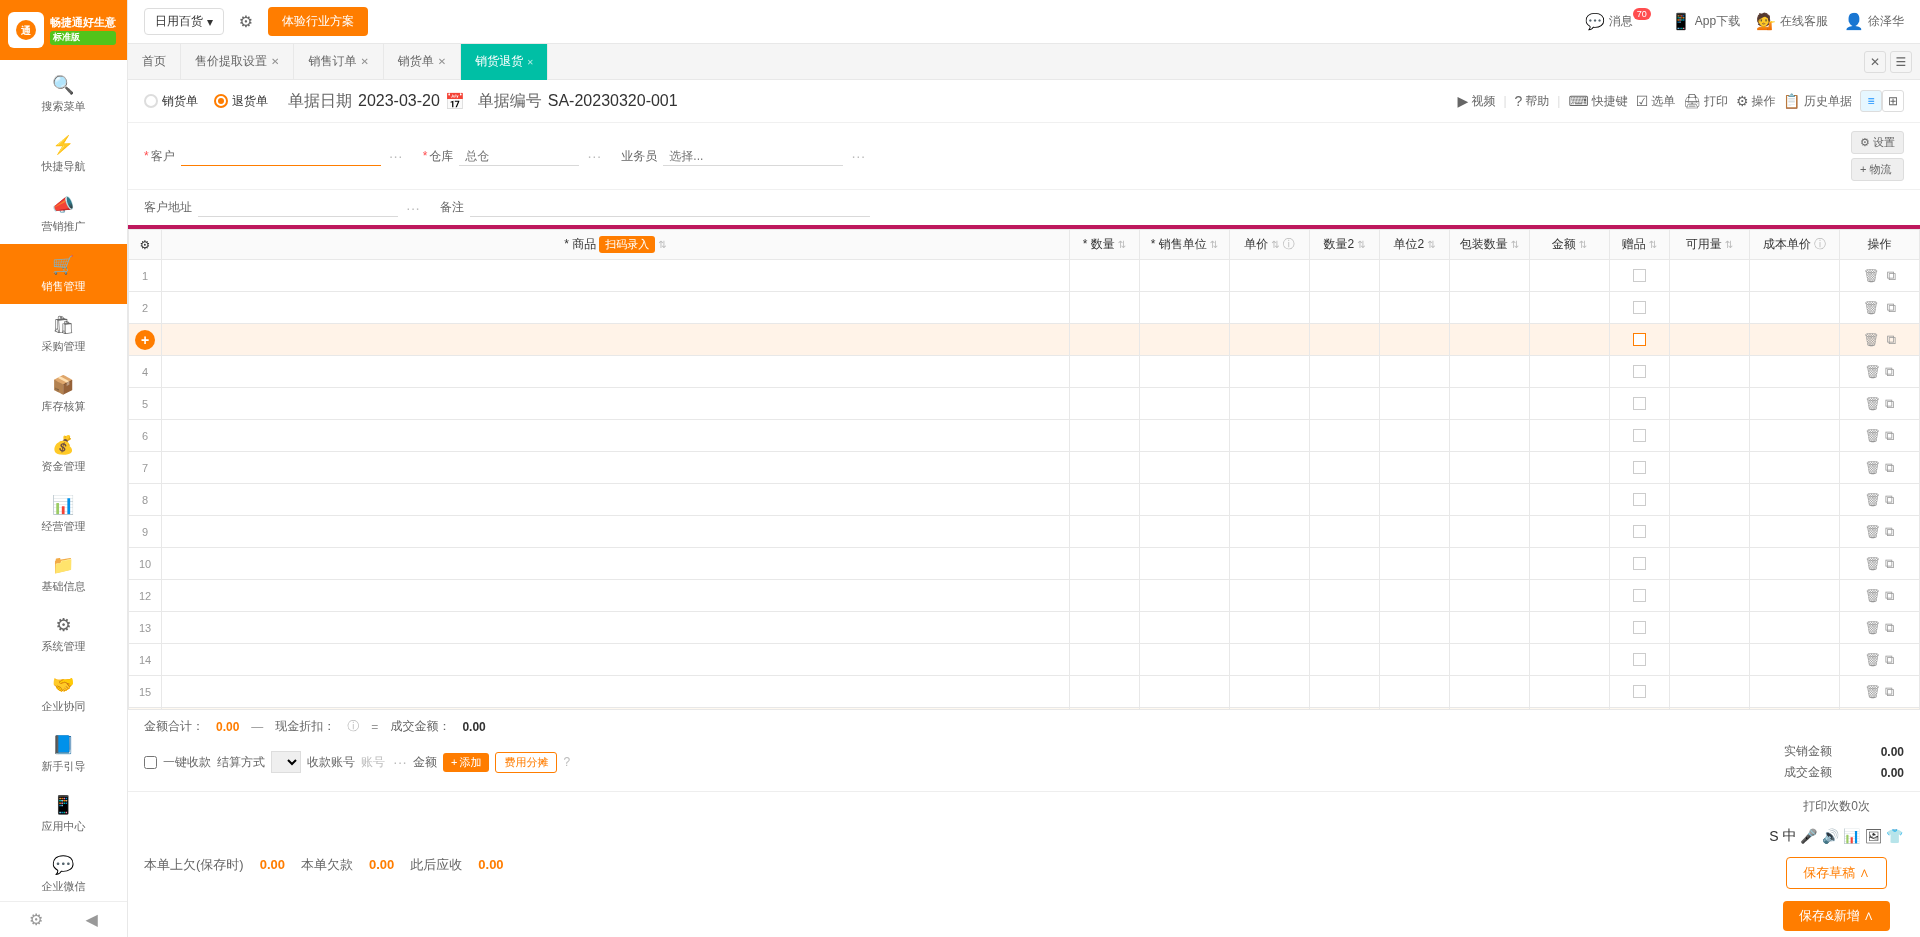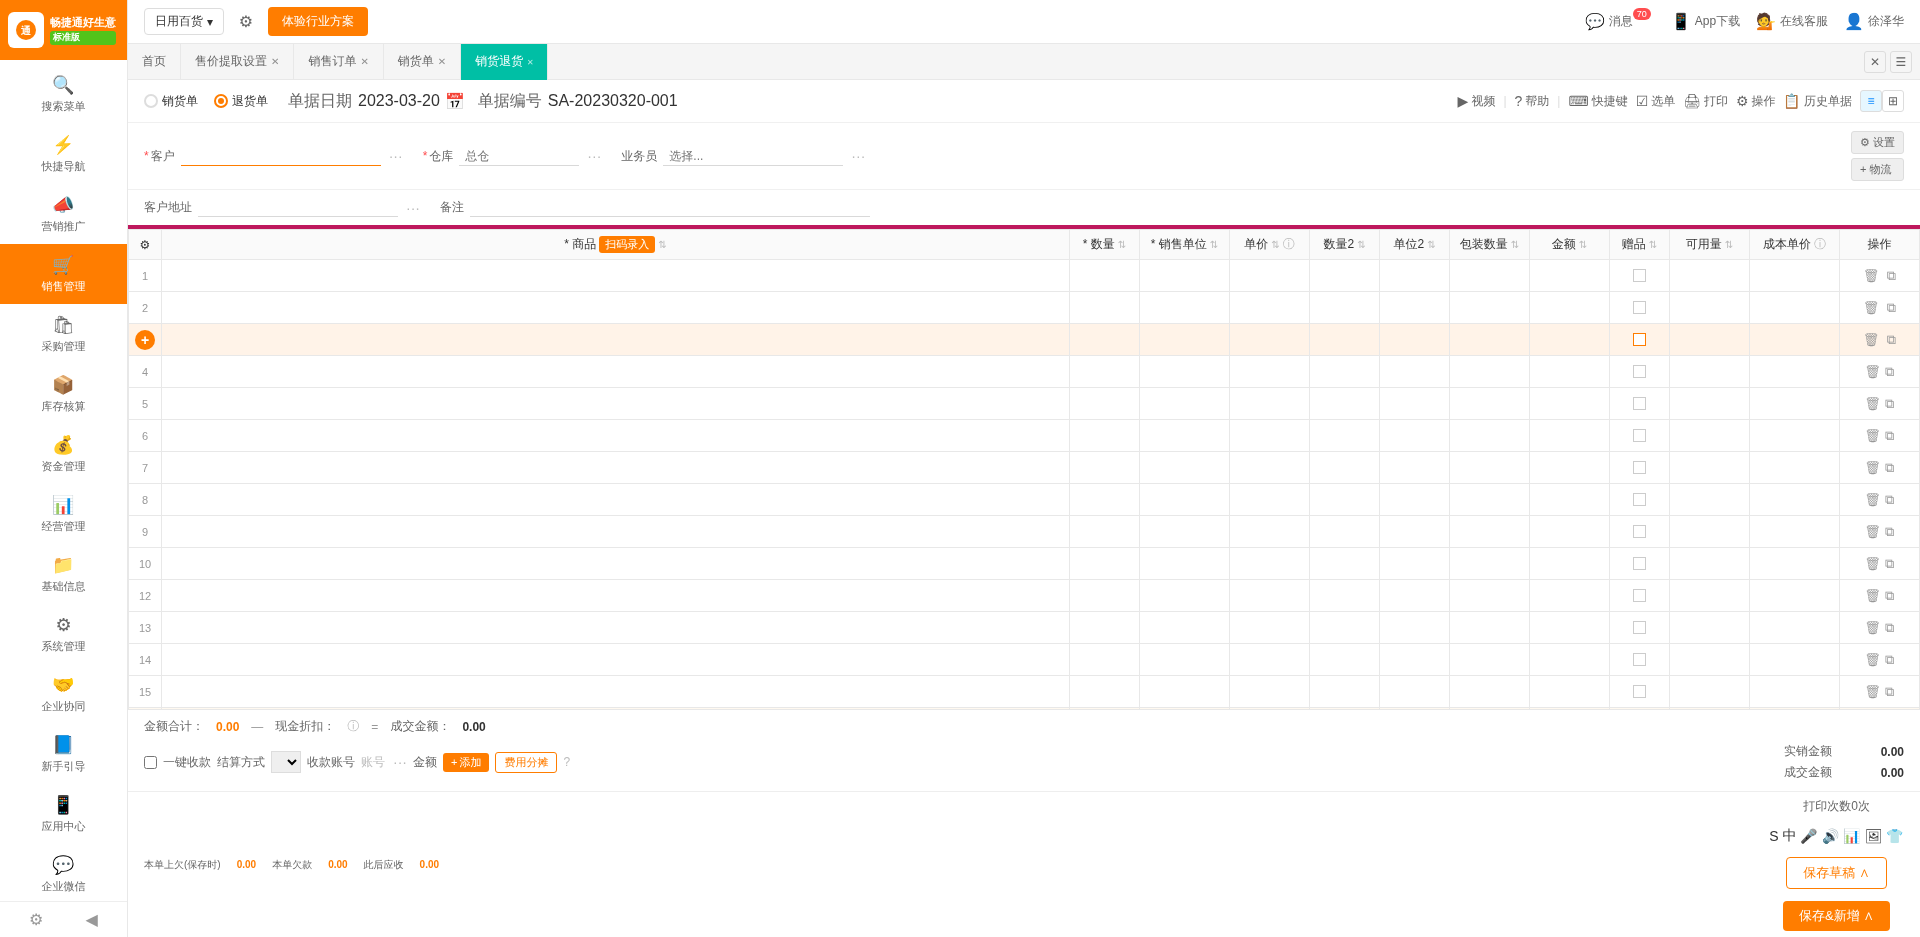--- a/index.html
+++ b/index.html
@@ -81,21 +81,21 @@
     
     
     .form-bottom { border-top: 1px solid #e8e8e8; padding: 8px 16px; flex-shrink: 0; }
     .bottom-row1 { display: flex; align-items: center; gap: 12px; font-size: 12px; color: #666; margin-bottom: 6px; }
     .bottom-row2 { display: flex; align-items: center; gap: 12px; font-size: 12px; color: #666; }
     .dash { color: #999; }
     .eq-sign { color: #999; }
     .add-btn-small { background: #ff7d00; color: white; border: none; padding: 2px 8px; border-radius: 3px; cursor: pointer; font-size: 11px; display: flex; align-items: center; gap: 2px; }
     .fee-split-btn { border: 1px solid #ff7d00; color: #ff7d00; padding: 2px 8px; border-radius: 3px; cursor: pointer; font-size: 11px; background: white; }
     .help-icon { color: #bbb; cursor: pointer; }
-    .bottom-left-info { display: flex; align-items: center; gap: 16px; font-size: 10px; color: #666; }
+    .bottom-left-info { display: flex; align-items: center; gap: 16px; font-size: 13px; color: #666; }
     .print-info { font-size: 12px; color: #666; }
     .save-draft-btn { background: white; border: 1px solid #ff7d00; color: #ff7d00; padding: 6px 16px; border-radius: 4px; cursor: pointer; font-size: 13px; }
     .save-new-btn { background: #ff7d00; color: white; border: none; padding: 6px 16px; border-radius: 4px; cursor: pointer; font-size: 13px; }
     .amount-summary { text-align: right; font-size: 12px; }
     .amount-summary-row { display: flex; align-items: center; justify-content: flex-end; gap: 12px; padding: 2px 0; }
     .amount-summary-label { color: #666; }
     .amount-summary-value { color: #333; font-weight: bold; width: 60px; text-align: right; }
 
     .topbar-icon { font-size: 16px; }
     .form-header-row { display: flex; align-items: center; justify-content: space-between; }

